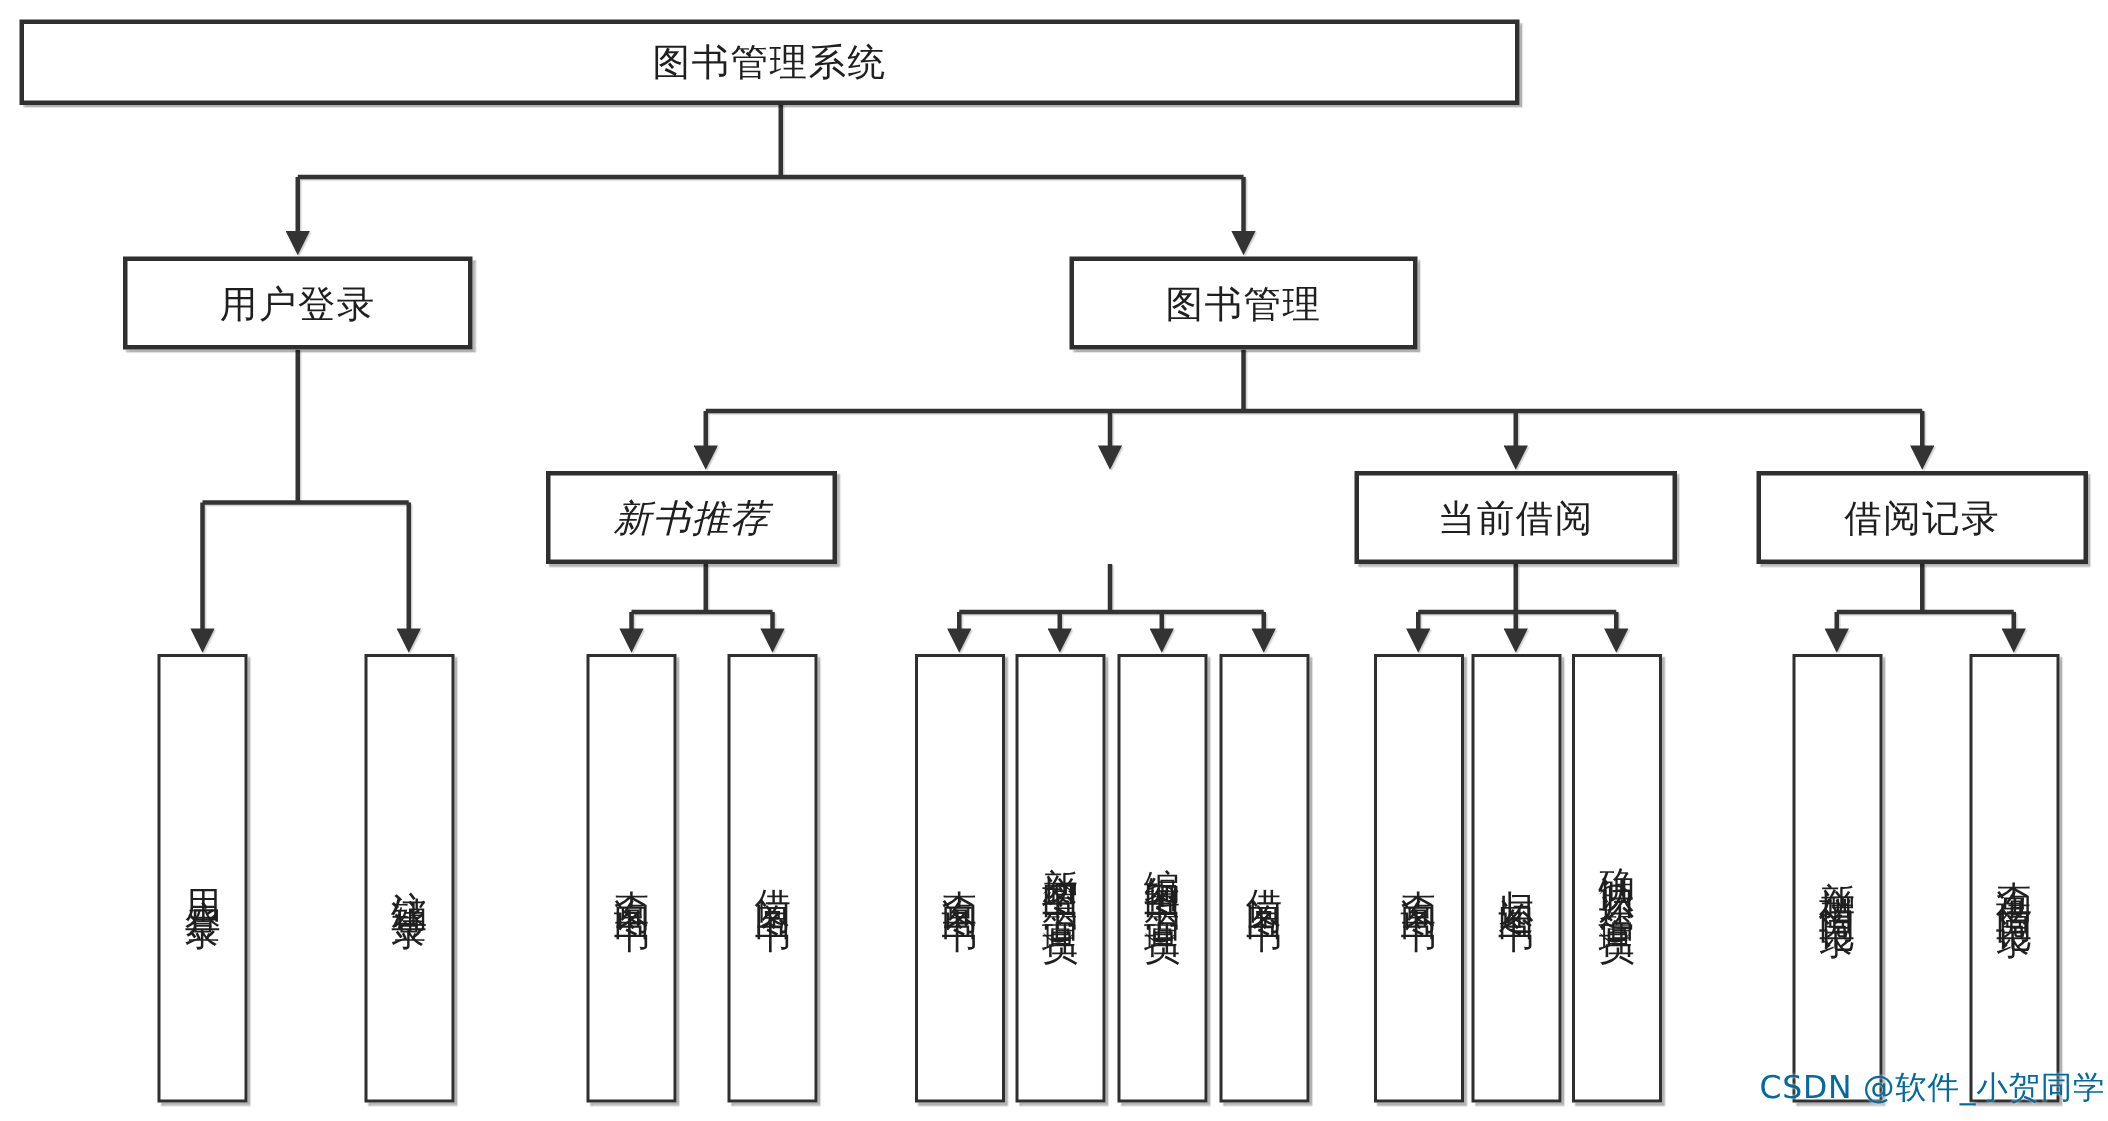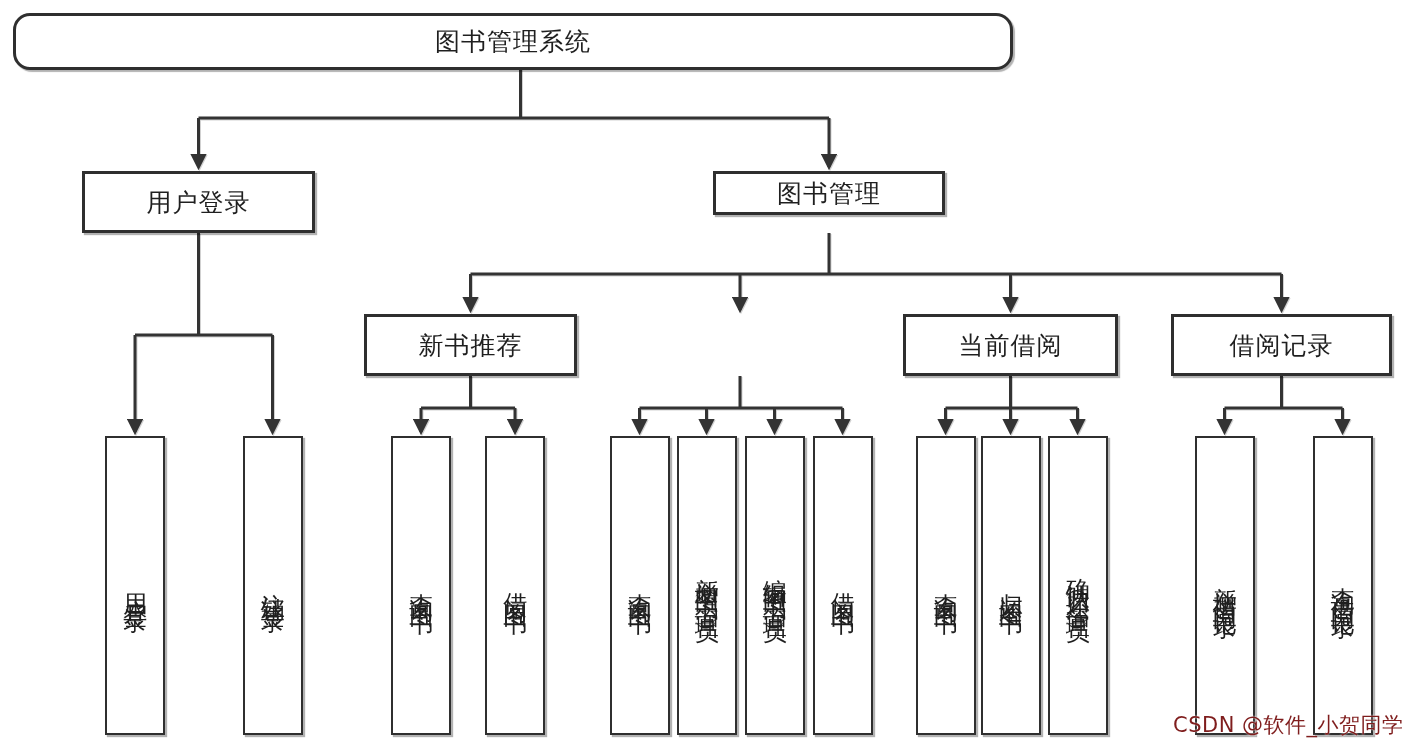--- a/index.html
+++ b/index.html
@@ -14,37 +14,37 @@
     border:3px solid #2f2f2f;display:flex;align-items:center;justify-content:center;
     box-shadow:2px 2px 1px rgba(0,0,0,0.30);
   }
   .node .lbl{font-size:25px;letter-spacing:1px;line-height:1;white-space:nowrap;}
   .leaf{border-width:2.5px;}
   .leaf .lbl{
     writing-mode:vertical-rl;text-orientation:mixed;
     font-size:24px;letter-spacing:6px;line-height:1.1;white-space:nowrap;
   }
   
-  #n-root{left:13px;top:13px;width:1000px;height:57px;border-radius:17px;}
+  #n-root{left:13px;top:13px;width:1000px;height:57px;}
   #n-user-login{left:82px;top:171px;width:233px;height:62px;}
-  #n-book-mgmt{left:713px;top:171px;width:232px;height:44px;}
-  #n-new-book{left:364px;top:314px;width:213px;height:62px;}
+  #n-book-mgmt{left:713px;top:171px;width:232px;height:62px;}
+  #n-new-book{left:364px;top:314px;width:194px;height:62px;font-style:italic;}
   #n-book-borrow{left:633px;top:314px;width:214px;height:62px;}
   #n-current-borrow{left:903px;top:314px;width:215px;height:62px;}
   #n-borrow-record{left:1171px;top:314px;width:221px;height:62px;align-items:center;}
   
   .leaf{top:436px;height:299px;width:60px;}
   #lf-1{left:105px;}   #lf-2{left:242.5px;}
   #lf-3{left:391px;}   #lf-4{left:485px;}
   #lf-5{left:609.5px;} #lf-6{left:676.5px;} #lf-7{left:744.5px;} #lf-8{left:812.5px;}
   #lf-9{left:915.5px;} #lf-10{left:980.5px;} #lf-11{left:1047.5px;}
   #lf-12{left:1194.5px;} #lf-13{left:1312.5px;}
   #watermark{
     position:absolute;left:1173px;top:713px;font-size:21px;line-height:1.2;
-    color:#7f1d1d;letter-spacing:0.5px;white-space:nowrap;z-index:5;
+    color:#0369a1;letter-spacing:0.5px;white-space:nowrap;z-index:5;
     text-shadow:0 0 2px #ffffff;
   }
 </style>
 </head>
 <body>
 
 <div id="canvas">
 
   <svg id="wires" viewBox="0 0 1405 747" xmlns="http://www.w3.org/2000/svg">
     <defs>

